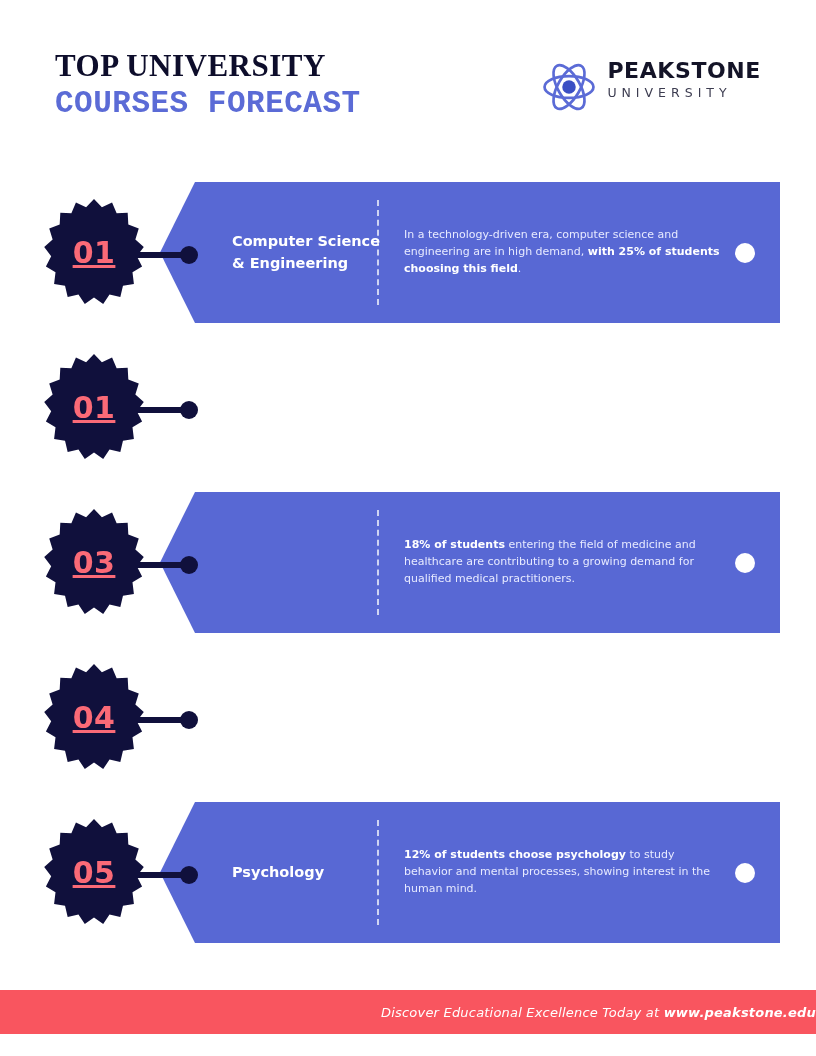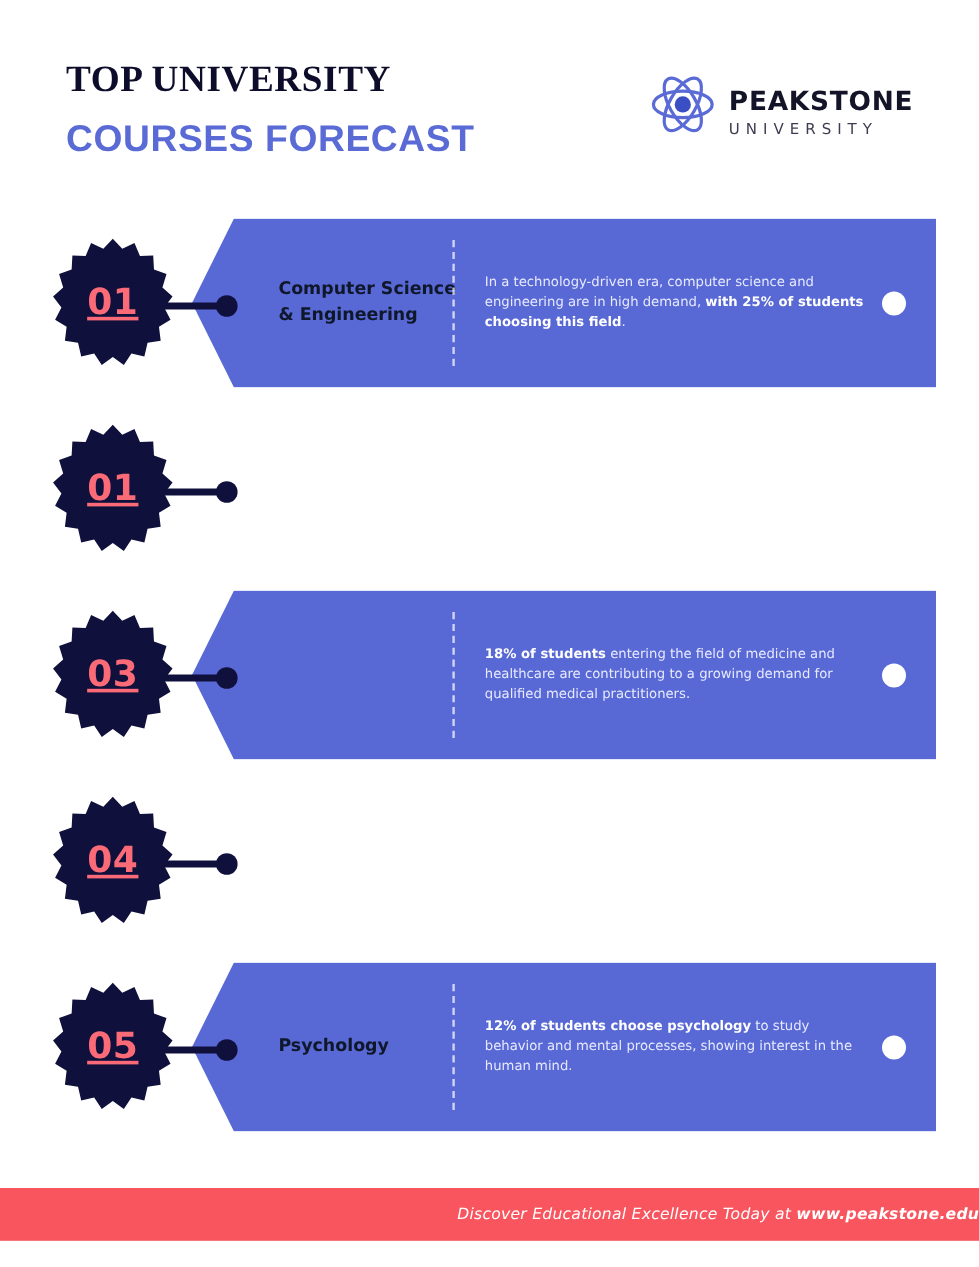--- a/index.html
+++ b/index.html
@@ -38,31 +38,31 @@
     line-height: 1.15;
     font-family: Liberation Serif, serif;
   }
 
   .title-line2 {
     font-size: 31px;
     font-weight: 700;
     letter-spacing: 0.5px;
     color: #5b6bd6;
     line-height: 1.15;
-    margin-top: 14px;
-    font-family: Liberation Sans, sans-serif;
+    margin-top: 2px;
+    font-family: Liberation Mono, monospace;
   }
 
   
   .logo {
     position: absolute;
     right: 55px;
     top: 60px;
     display: flex;
-    align-items: flex-end;
+    align-items: flex-start;
     gap: 11px;
   }
 
   .logo-mark {
     width: 54px;
     height: 54px;
     flex: 0 0 auto;
   }
 
   .logo-text { display: flex; flex-direction: column; justify-content: center; }
@@ -109,21 +109,21 @@
     -webkit-clip-path: polygon(35px 0, 100% 0, 100% 100%, 35px 100%, 0 50%);
     clip-path: polygon(35px 0, 100% 0, 100% 100%, 35px 100%, 0 50%);
     display: flex;
     align-items: center;
   }
 
   .bar-title {
     position: absolute;
     left: 72px;
     width: 150px;
-    color: #0f172a;
+    color: #ffffff;
     font-size: 14.5px;
     font-weight: 700;
     line-height: 1.45;
   }
 
   .bar-divider {
     position: absolute;
     left: 217px;
     top: 18px;
     bottom: 18px;

